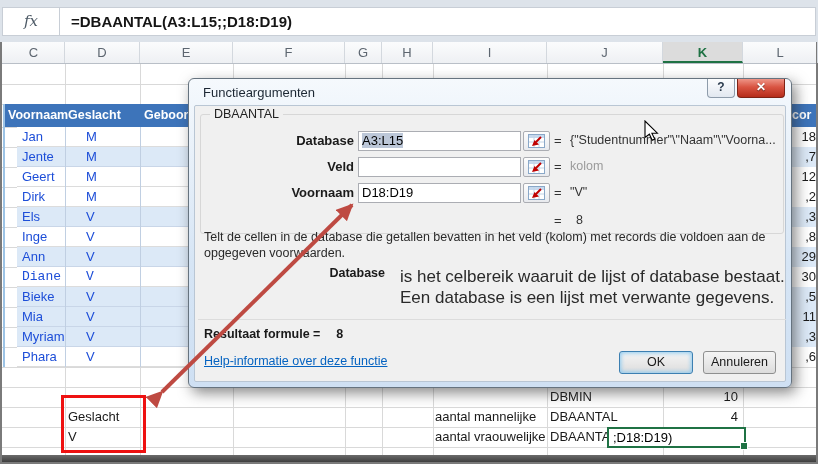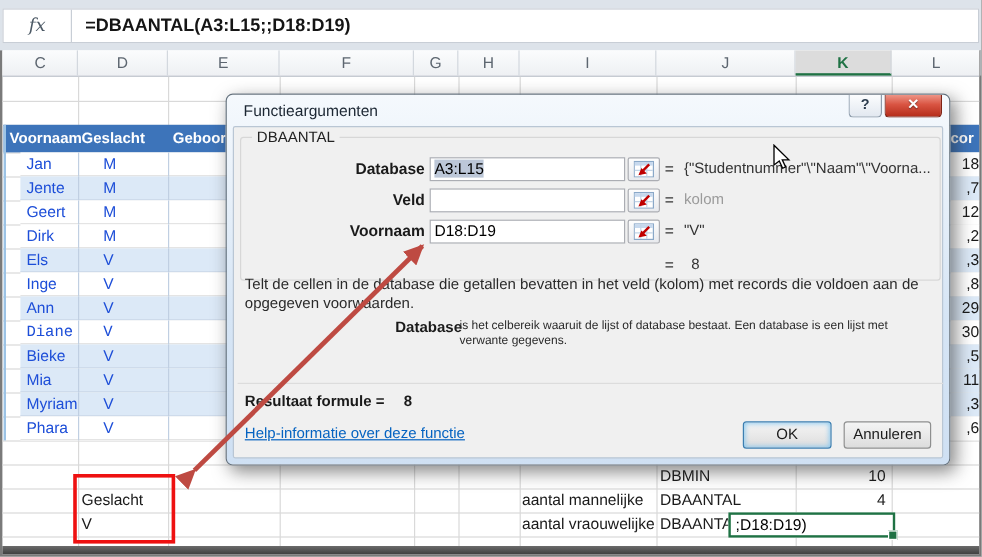--- a/index.html
+++ b/index.html
@@ -50,21 +50,21 @@
   .legend{position:absolute;left:15px;top:1px;background:#f0f0f0;padding:0 4px;font-size:12.5px;color:#222;}
   .flabel{position:absolute;width:102px;text-align:right;font-size:13px;font-weight:700;color:#1a1a1a;}
   .finput{position:absolute;left:163px;width:163px;height:20px;background:#fff;border:1px solid #abadb3;box-sizing:border-box;font-size:13px;line-height:18px;padding:0 3px;white-space:nowrap;overflow:hidden;}
   .finput .selval{background:var(--sel-gray);}
   .refbtn{position:absolute;left:328px;width:27px;height:20px;box-sizing:border-box;border:1px solid #abadb3;background:linear-gradient(#fdfdfd,#e8eaee);border-radius:2px;text-align:center;padding-top:2px;}
   .eq{position:absolute;left:359px;font-size:13px;color:#333;}
   .fres{position:absolute;left:375px;width:213px;font-size:12.5px;color:#333;white-space:nowrap;overflow:hidden;}
   .fres.muted{color:#9b9b9b;}
   .desc{position:absolute;left:9px;top:124px;width:578px;font-size:12.5px;color:#2a2a2a;line-height:1.25;}
   .arglab{position:absolute;left:87px;top:160px;width:103px;text-align:right;font-size:12.5px;font-weight:700;color:#1a1a1a;}
-  .argtxt{position:absolute;left:188px;top:160px;width:392px;font-size:10px;color:#2a2a2a;line-height:1.25;}
+  .argtxt{position:absolute;left:205px;top:160px;width:392px;font-size:17px;color:#2a2a2a;line-height:1.25;}
   .sep{position:absolute;left:3px;top:213px;width:588px;height:1px;background:#dcdcdc;}
   .resline{position:absolute;left:9px;top:221px;font-size:12.5px;color:#1a1a1a;font-weight:700;}
   .resline .rv{margin-left:16px;font-weight:700;}
   .hlink{position:absolute;left:9px;top:248px;font-size:12.5px;color:#0563c1;text-decoration:underline;cursor:pointer;}
   .btn{position:absolute;top:245px;height:23px;box-sizing:border-box;font-size:12.5px;color:#1a1a1a;text-align:center;line-height:21px;background:linear-gradient(#f4f4f4,#e9e9e9 50%,#dcdcdc);border-radius:3px;}
   .okbtn{left:424px;width:74px;border:1px solid #3c7fb1;box-shadow:inset 0 0 4px 1px #8bc9f0;}
   .cancelbtn{left:508px;width:73px;border:1px solid #8e8f8f;}
   
   .tblEdge{position:absolute;left:3px;top:40px;width:2px;height:263px;background:#9cc3e5;}
   #arrowsvg{position:absolute;left:0;top:0;z-index:20;pointer-events:none;}

